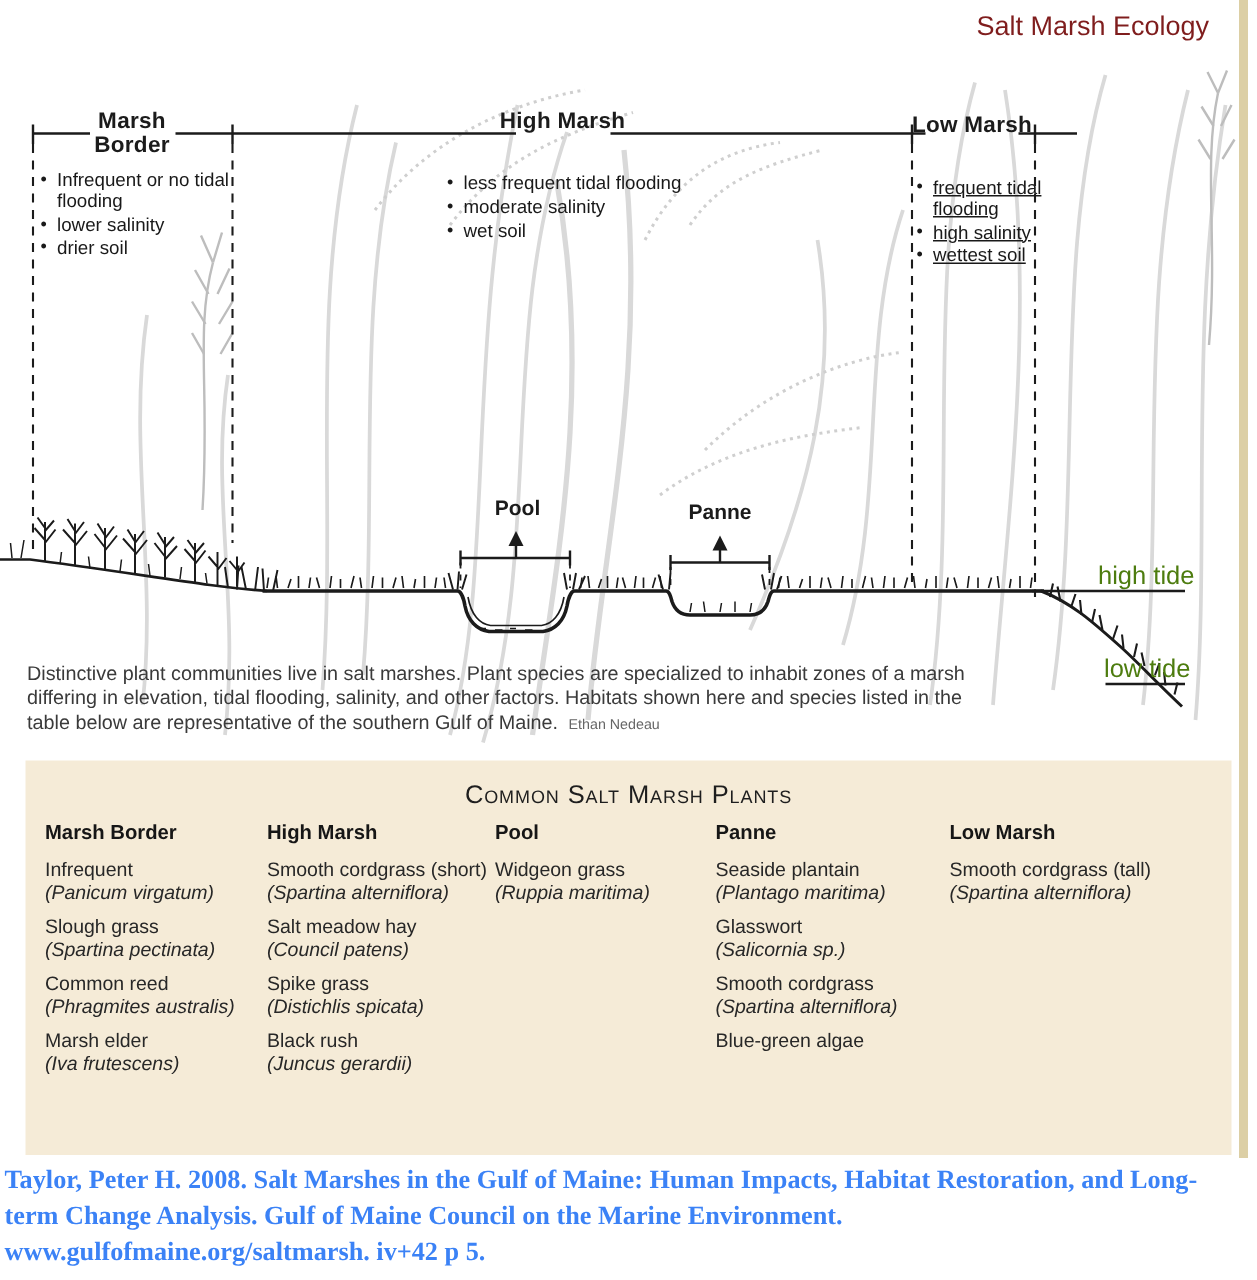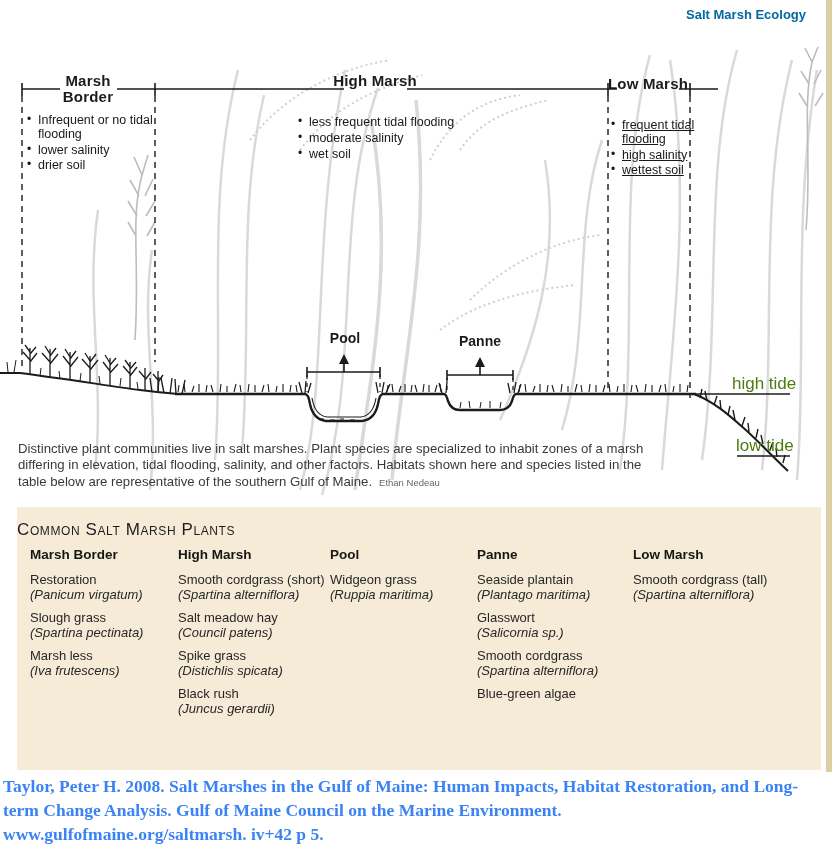--- a/index.html
+++ b/index.html
@@ -2,21 +2,21 @@
 <html><head>
 <meta charset="utf-8">
 <style>
   html,body{margin:0;padding:0;}
   body{
     width:838px;height:853px;position:relative;background:#ffffff;
     font-family:"Liberation Sans", sans-serif;color:#1b1b1b;overflow:hidden;
   }
   .abs{position:absolute;}
   
-  .page-header{top:7px;right:32px;font-size:13px;font-weight:bold;color:#0369a1;}
+  .page-header{top:7px;right:32px;font-size:18px;font-weight:normal;color:#7f1d1d;}
   
   .accent-bar{top:0;left:826px;width:6px;height:772px;background:#dccfa5;}
   
   #terrain{top:0;left:0;}
   
   .zone-label{font-weight:bold;font-size:15px;line-height:15.5px;text-align:center;letter-spacing:.2px;}
   .zone-label.mb{top:73px;left:40px;width:96px;}
   .zone-label.hm{top:73px;left:331px;width:88px;}
   .zone-label.lm{top:76px;left:607px;width:82px;}
   
@@ -32,21 +32,21 @@
   .feature-label.panne{top:333px;left:449px;width:62px;}
   
   .tide-label{font-size:17px;color:#4d7c0f;}
   .tide-label.high{top:374px;left:732px;}
   .tide-label.low{top:436px;left:736px;}
   
   .caption{top:441px;left:18px;width:645px;font-size:13.2px;line-height:16.4px;color:#3a3a3a;}
   .caption .credit{font-size:9.5px;color:#666;margin-left:7px;}
   
   .plants-panel{top:507px;left:17px;width:804px;height:263px;background:#f5ebd7;}
-  .panel-title{padding-top:13px;font-variant:small-caps;font-size:17px;
+  .panel-title{padding-top:13px;text-align:center;font-variant:small-caps;font-size:17px;
                letter-spacing:.6px;color:#1e1e1e;}
   .panel-cols{display:flex;padding:7px 0 0 13px;}
   .pcol{flex:0 0 auto;}
   .pcol.c0{width:148px;} .pcol.c1{width:152px;} .pcol.c2{width:147px;} .pcol.c3{width:156px;} .pcol.c4{width:175px;}
   .pcol-header{font-weight:bold;font-size:13.5px;margin-bottom:10px;color:#161616;}
   .plant-entry{margin-bottom:8px;font-size:13px;line-height:15px;color:#272727;}
   .plant-entry .sci{font-style:italic;}
   .plant-entry .sci:empty{display:none;}
   
   .citation{top:774px;left:3px;width:806px;font-family:"Liberation Serif", serif;
@@ -181,29 +181,33 @@
   <span>Distinctive plant communities live in salt marshes. Plant species are specialized to inhabit zones of a marsh differing in elevation, tidal flooding, salinity, and other factors. Habitats shown here and species listed in the table below are representative of the southern Gulf of Maine.</span><span class="credit">Ethan Nedeau</span>
 </div>
 
 <div class="abs plants-panel">
   <div class="panel-title">Common Salt Marsh Plants</div>
   <div class="panel-cols">
 
     <div class="pcol c0">
       <div class="pcol-header">Marsh Border</div>
       <div class="plant-entry">
-        <div class="nm">Restoration</div>
+        <div class="nm">Infrequent</div>
         <div class="sci">(Panicum virgatum)</div>
       </div>
       <div class="plant-entry">
         <div class="nm">Slough grass</div>
         <div class="sci">(Spartina pectinata)</div>
       </div>
       <div class="plant-entry">
-        <div class="nm">Marsh less</div>
+        <div class="nm">Common reed</div>
+        <div class="sci">(Phragmites australis)</div>
+      </div>
+      <div class="plant-entry">
+        <div class="nm">Marsh elder</div>
         <div class="sci">(Iva frutescens)</div>
       </div>
     </div>
 
     <div class="pcol c1">
       <div class="pcol-header">High Marsh</div>
       <div class="plant-entry">
         <div class="nm">Smooth cordgrass (short)</div>
         <div class="sci">(Spartina alterniflora)</div>
       </div>

